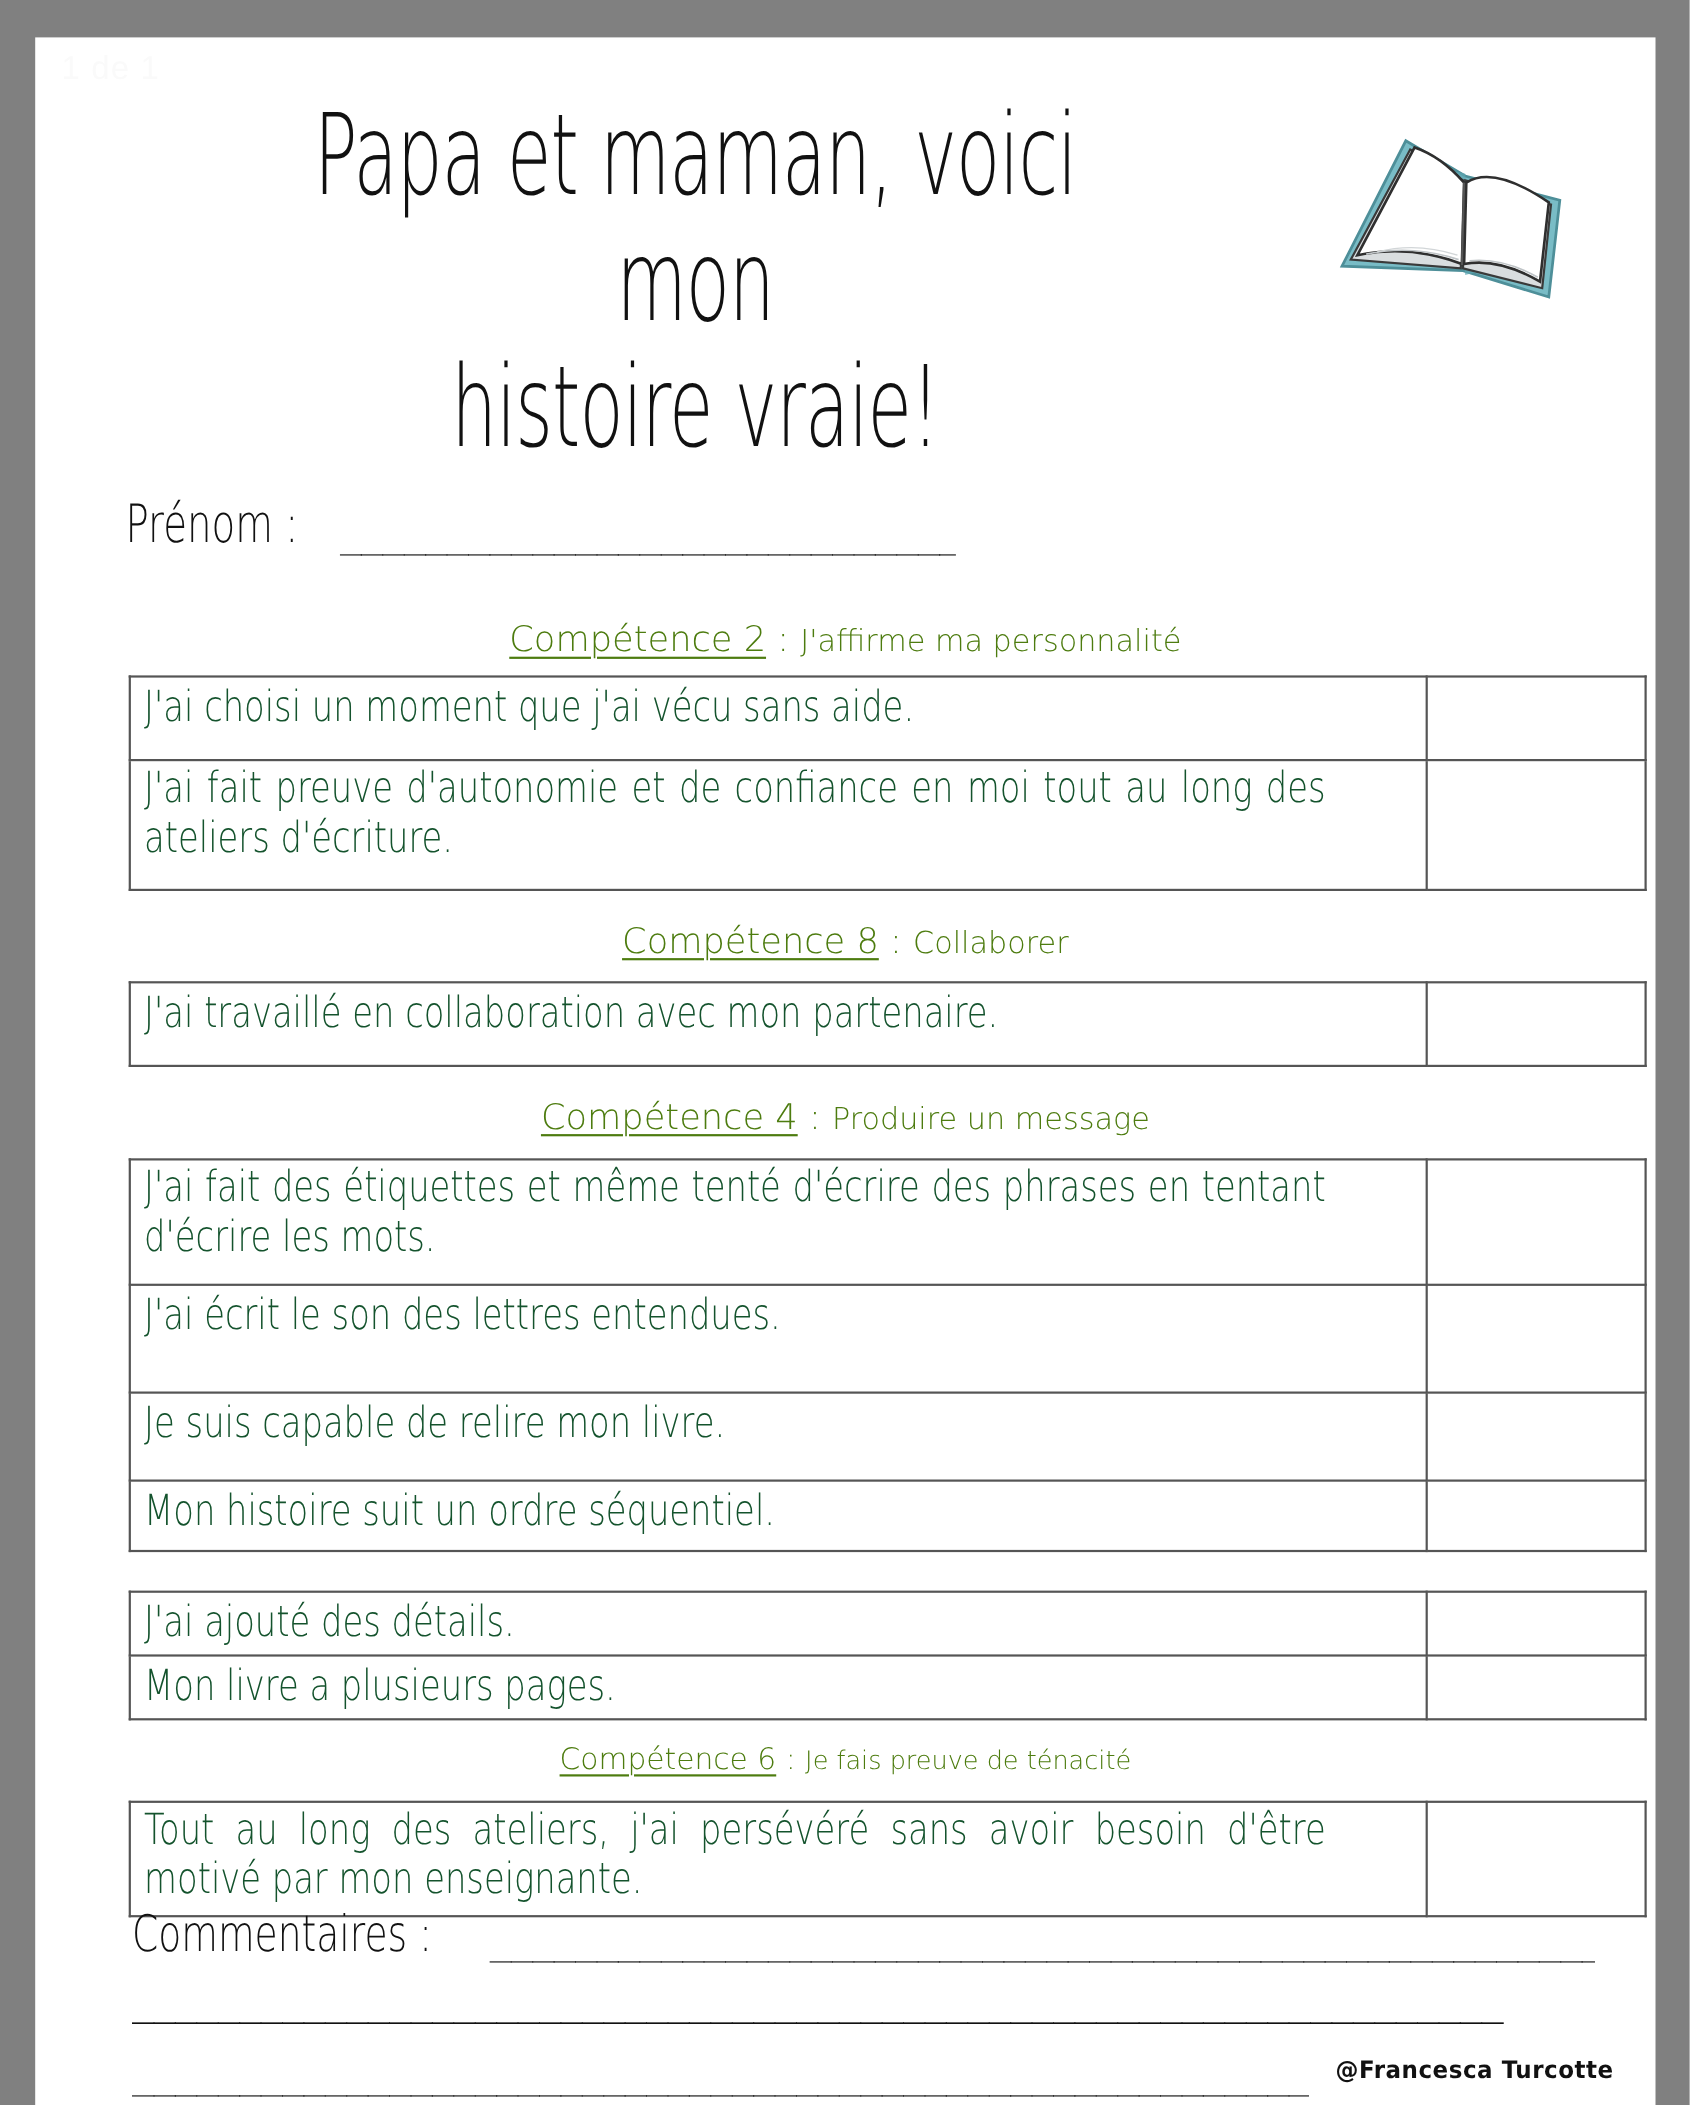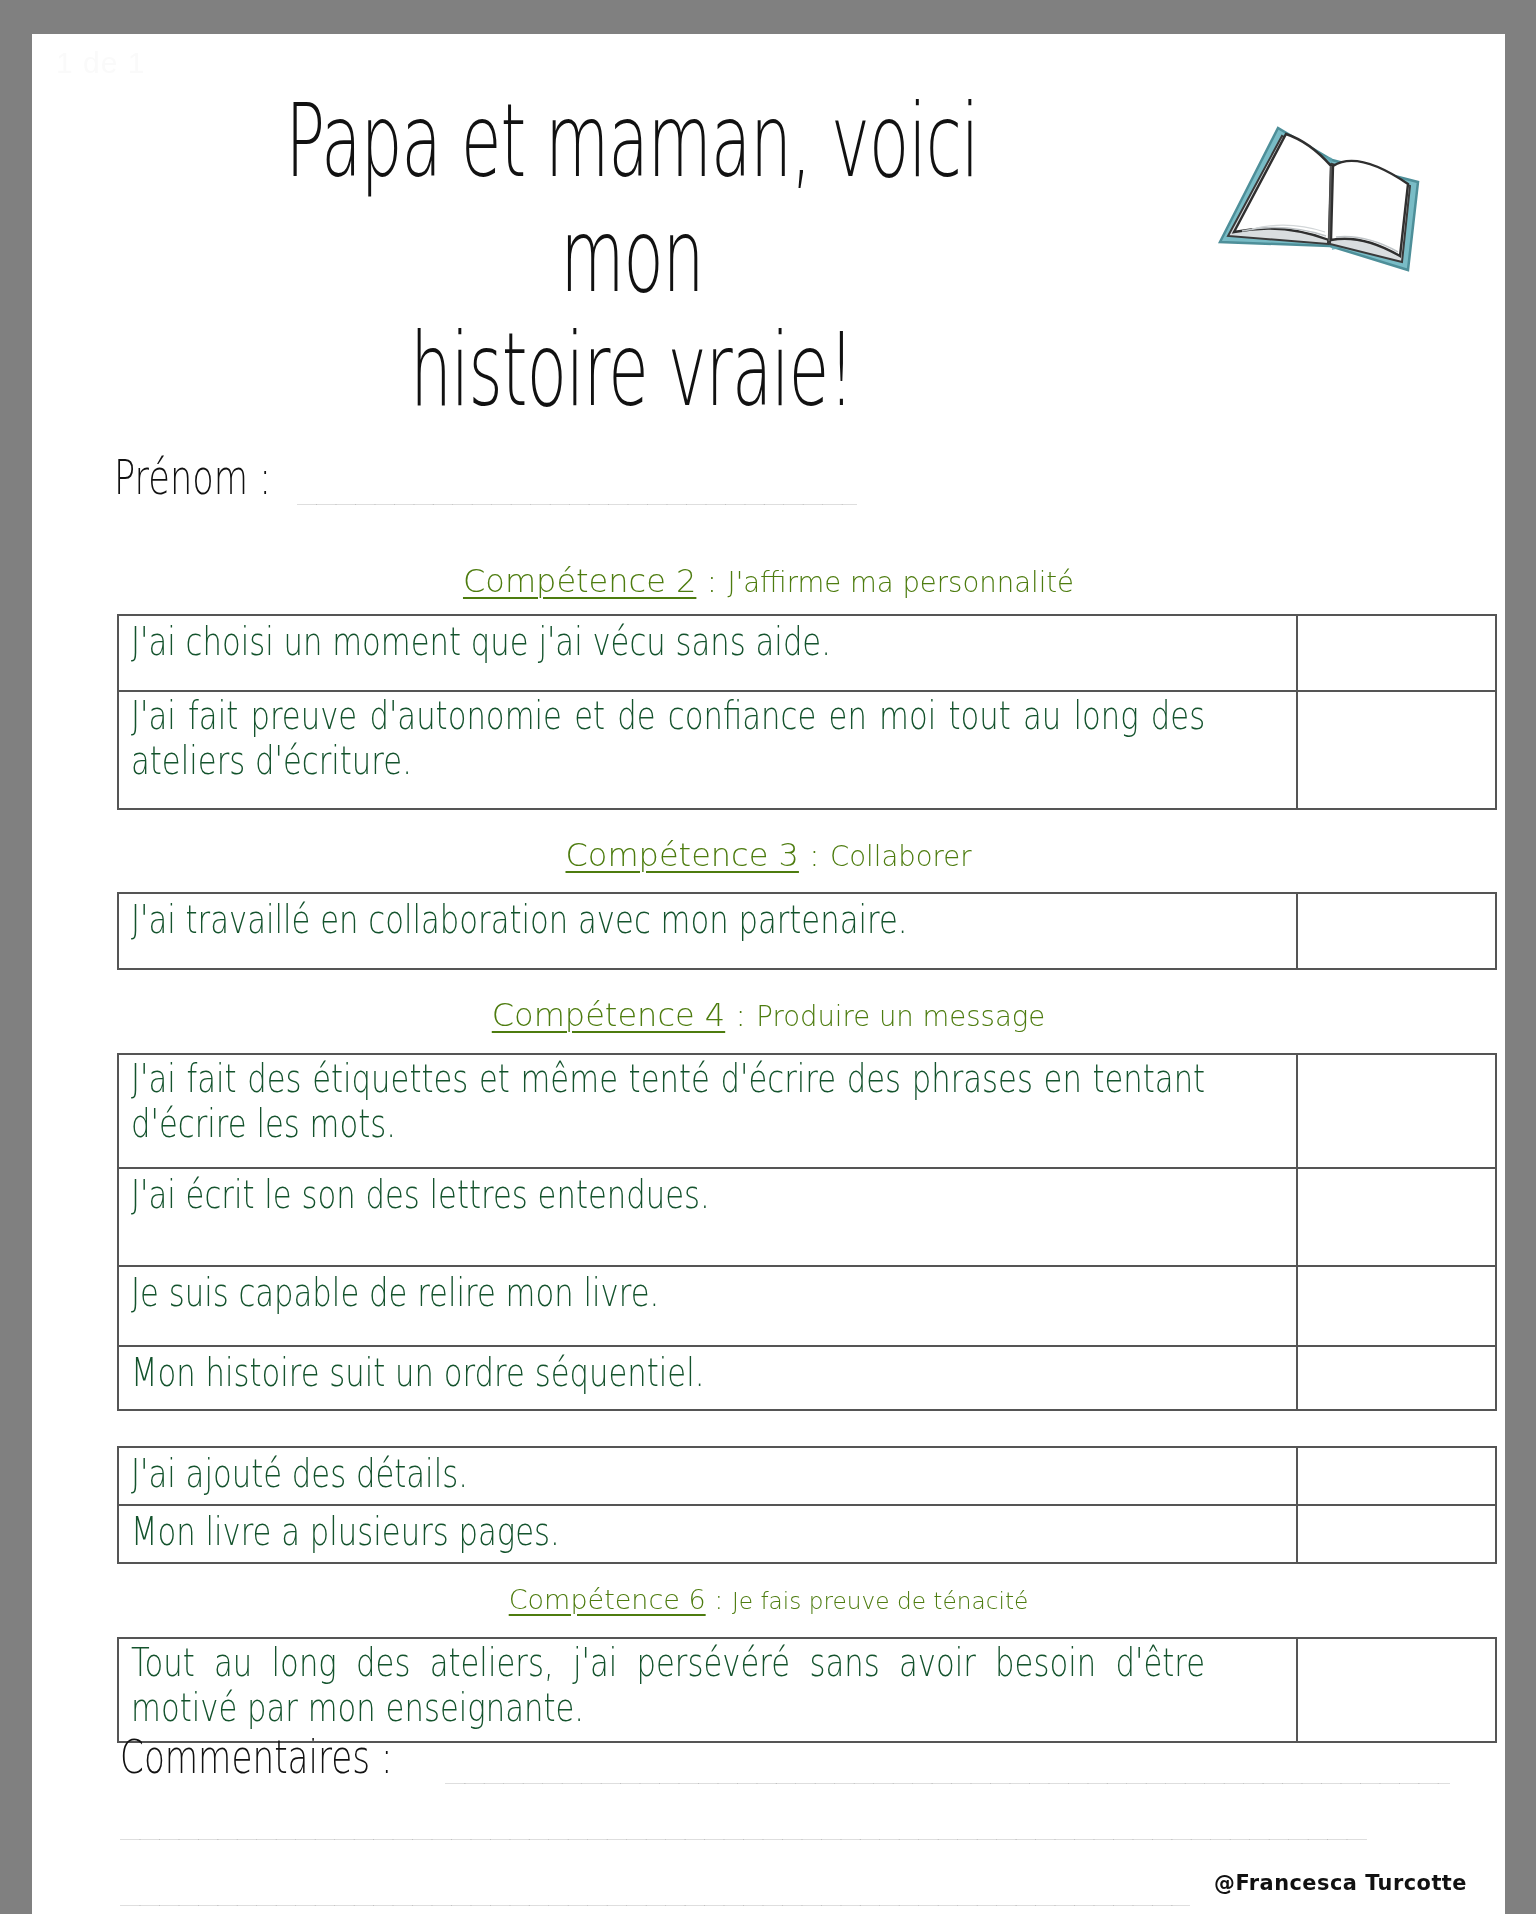--- a/index.html
+++ b/index.html
@@ -229,21 +229,21 @@
 
         <path d="M30 137 Q72 128 114 142" stroke="#bfc4c7" stroke-width="1.5" fill="none"></path>
         <path d="M124 143 Q154 140 186 158" stroke="#bfc4c7" stroke-width="1.5" fill="none"></path>
         <path d="M40 135 Q76 126 113 138" stroke="#d2d6d8" stroke-width="1.2" fill="none"></path>
       </svg>
     </div>
   </div>
 
   <div id="prenom-row">
     <span id="prenom-label">Prénom :</span>
-    <span class="dashline" style="width:560px; margin-left:4px;">_____________________________</span>
+    <span class="dashline" style="width:560px; margin-left:16px;">_____________________________</span>
   </div>
 
   <div class="comp-head" style="top:528px; font-size:32px;">
     <span class="num">Compétence 2</span><span> : </span><span class="lbl">J'affirme ma personnalité</span>
   </div>
 
   <table class="tbl" style="top:580px;">
     <tbody>
         <tr>
       <td class="stmt" style="height:62px;">
@@ -254,21 +254,21 @@
     <tr>
       <td class="stmt" style="height:104px;margin-left:44px;">
         <span>J'ai fait preuve d'autonomie et de confiance en moi tout au long des ateliers d'écriture.</span>
       </td>
       <td class="mark"></td>
     </tr>
   </tbody>
     </table>
 
   <div class="comp-head" style="top:802px; font-size:32px;">
-    <span class="num">Compétence 3</span><span> : </span><span class="lbl">Collaborer</span>
+    <span class="num">Compétence 8</span><span> : </span><span class="lbl">Collaborer</span>
   </div>
 
   <table class="tbl" style="top:858px;">
     <tbody>
         <tr>
       <td class="stmt" style="height:62px;">
         <span>J'ai travaillé en collaboration avec mon partenaire.</span>
       </td>
       <td class="mark"></td>
     </tr>

